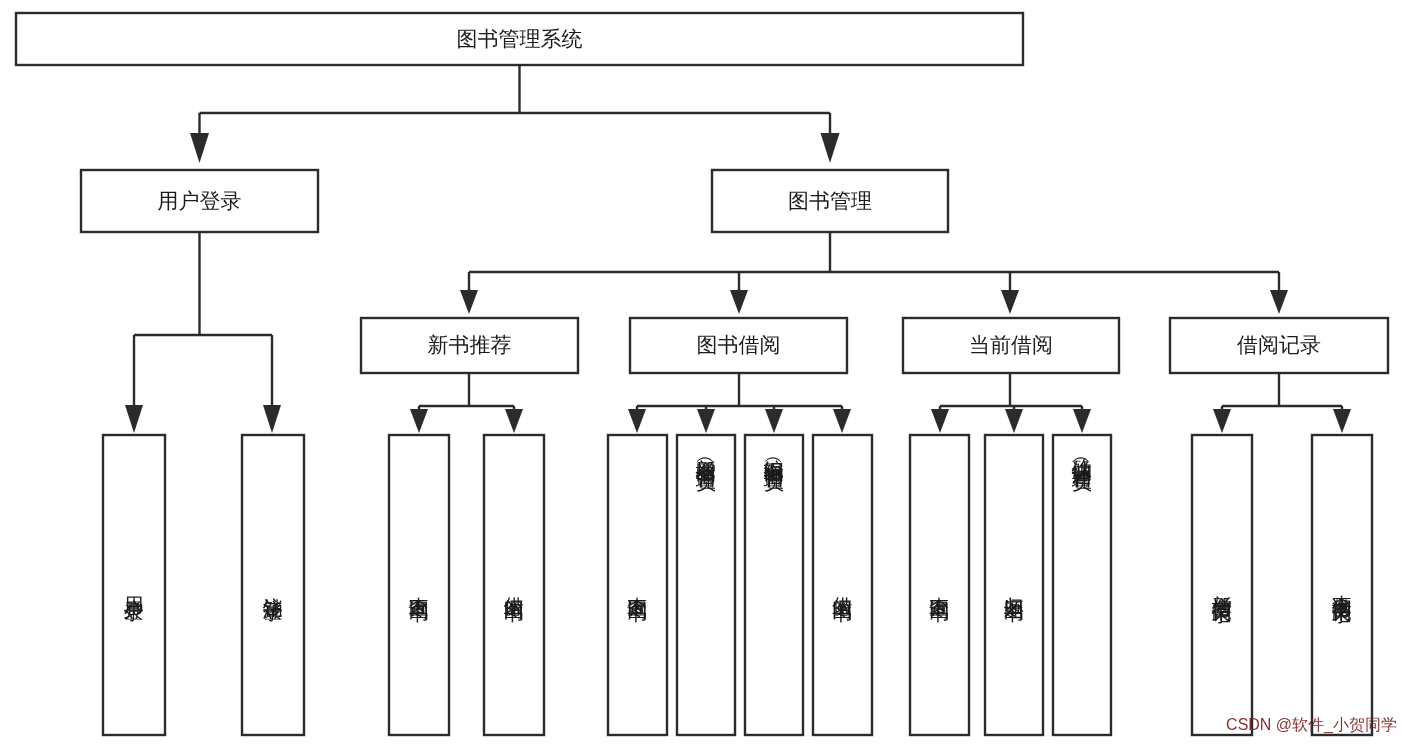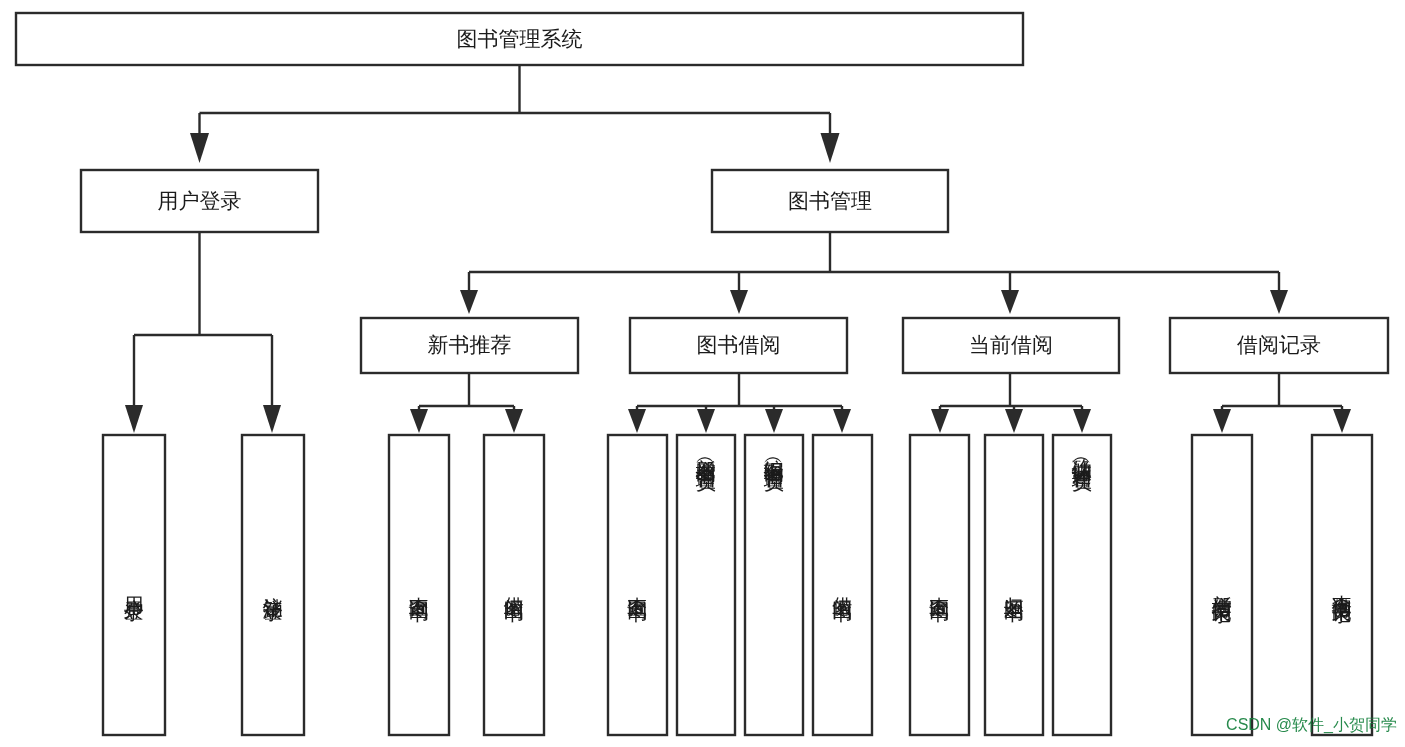--- a/index.html
+++ b/index.html
@@ -65,21 +65,21 @@
     color: #1b1b1b;
     letter-spacing: 2px;
     white-space: nowrap;
   }
   .watermark {
     position: absolute;
     right: 8px;
     bottom: 6px;
     font-family: "Liberation Sans", "DejaVu Sans", sans-serif;
     font-size: 16px;
-    color: #15803d;
+    color: #7f1d1d;
     opacity: 0.92;
     white-space: nowrap;
     pointer-events: none;
   }
 </style>
 </head>
 <body>
 
 <div id="diagram-root">
 

